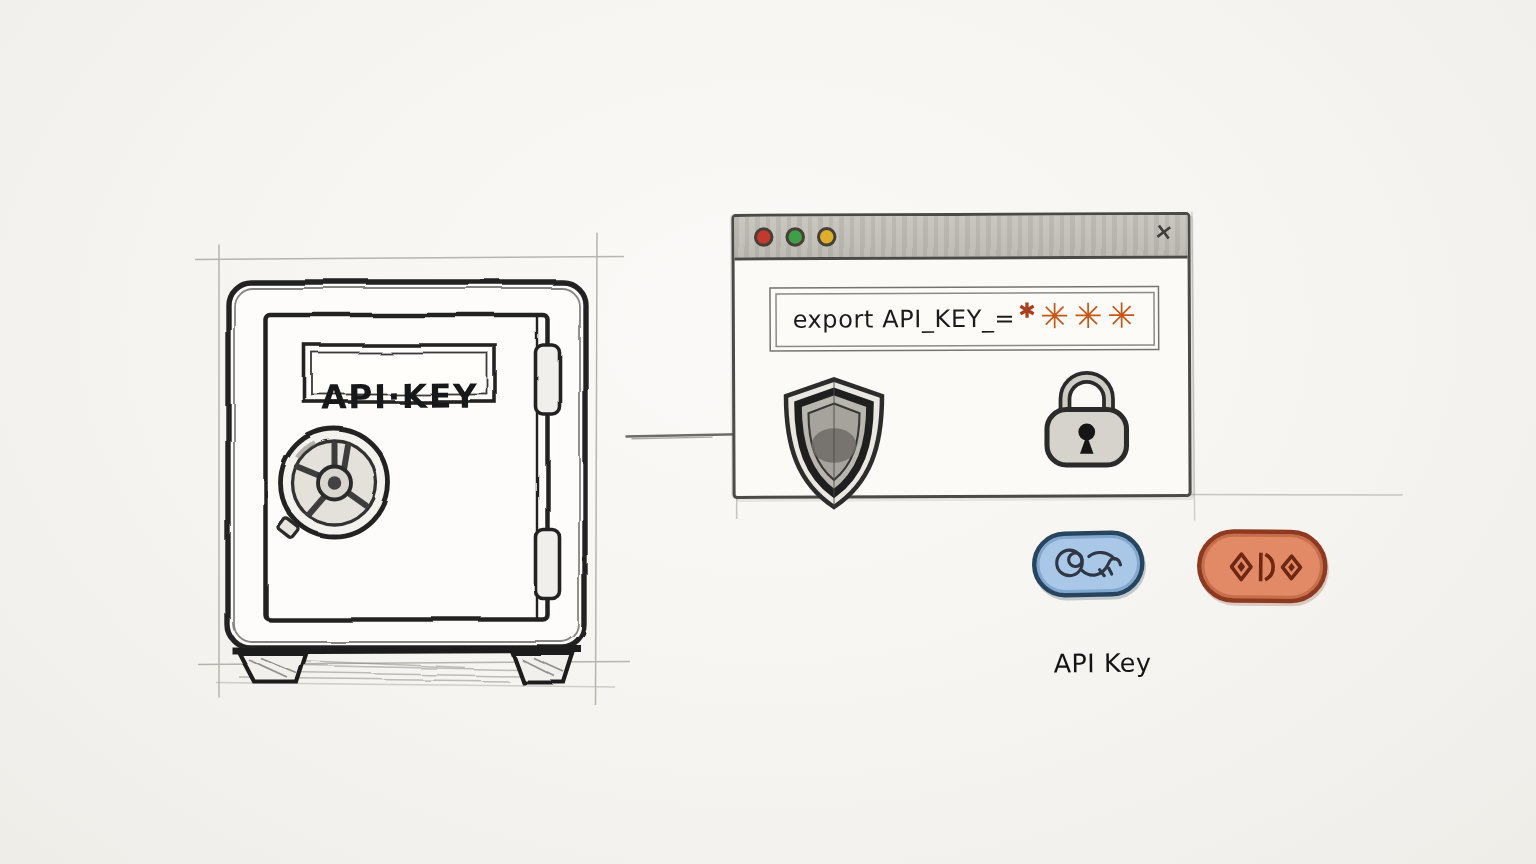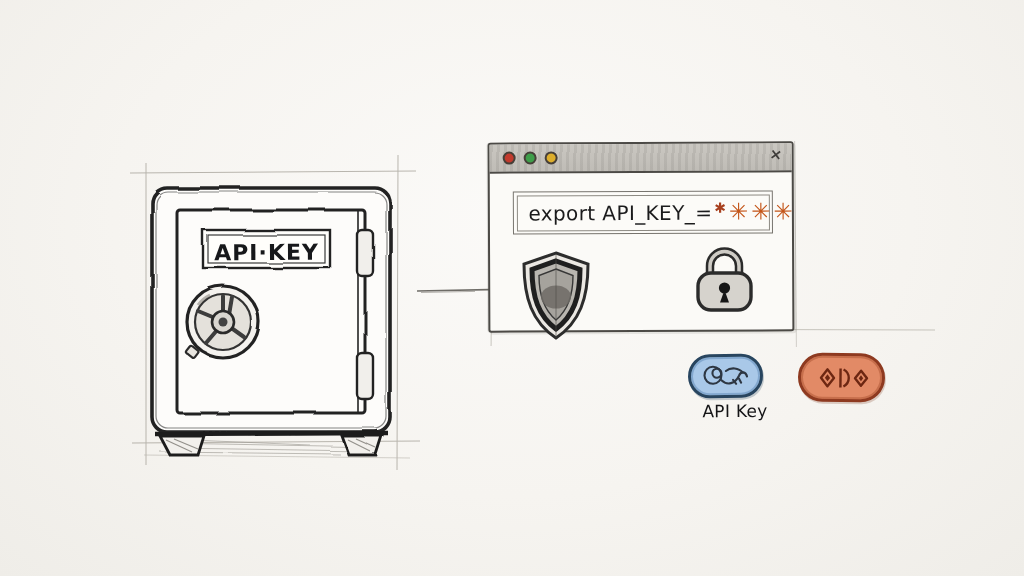--- a/index.html
+++ b/index.html
@@ -16,21 +16,21 @@
 
   
   .cl{position:absolute;background:#aeaaa1;opacity:.65;}
   .cl-v1{left:491px;top:228px;width:1px;height:118px;transform:rotate(.4deg);}
   .cl-v2{left:795px;top:141px;width:1px;height:206px;transform:rotate(-.5deg);opacity:.5;}
   .cl-h1{left:553px;top:329px;width:382px;height:1px;transform:rotate(.15deg);}
 
   
   .safe-svg{position:absolute;left:130px;top:155px;}
   .safe-label{
-    position:absolute;left:203px;top:235px;width:127px;height:34px;
+    position:absolute;left:203px;top:248px;width:127px;height:34px;
     display:flex;align-items:center;justify-content:center;
     font-size:22px;font-weight:bold;letter-spacing:1px;color:#17181a;
     transform:rotate(-.4deg);
   }
 
   
   .arrow-svg{position:absolute;left:415px;top:278px;}
 
   
   .window{
@@ -56,21 +56,21 @@
     transform:rotate(8deg);font-weight:bold;
   }
   .cmdbox{
     position:absolute;left:23px;top:47px;width:258px;height:41px;
     border:1.6px solid #77746e;background:#fcfbf8;
   }
   .cmdbox-inner{
     position:absolute;inset:2.5px;border:1px solid #8d8a83;
     display:flex;align-items:center;padding-left:11px;white-space:nowrap;
   }
-  .cmd-text{font-size:20px;color:#1b1b1c;letter-spacing:.4px;}
+  .cmd-text{font-size:16px;color:#1b1b1c;letter-spacing:.4px;}
   .mask-first{font-size:14px;font-weight:bold;color:#a8401e;position:relative;top:-5px;margin-left:2px;}
   .mask-rest{font-size:23px;font-weight:bold;color:#c4561a;letter-spacing:3px;margin-left:3px;position:relative;top:-1px;}
 
   
   .shield-svg{position:absolute;left:514px;top:250px;}
   .lock-svg{position:absolute;left:693px;top:247px;}
 
   
   .pill{
     position:absolute;display:flex;align-items:center;justify-content:center;
@@ -82,20 +82,21 @@
     box-shadow:inset 0 0 0 2px rgba(60,110,160,.35), 1px 2px 0 rgba(40,70,95,.25);
   }
   .pill-orange{
     left:798px;top:353px;width:87px;height:49px;border-radius:25px;
     background:#e28a66;border:3.5px solid #8e3a20;transform:rotate(.6deg);
     box-shadow:inset 0 0 0 2px rgba(150,60,30,.35), 1px 2px 0 rgba(120,50,25,.22);
   }
   .pill-label{
     position:absolute;font-size:17px;color:#141416;letter-spacing:.3px;
     text-align:center;
+    margin-top:32px;
   }
   .label-apikey{left:696px;top:401px;width:78px;transform:rotate(-.5deg);}
   .label-oauth{left:791px;top:400px;width:104px;}
 </style>
 </head>
 <body>
 
 <div class="canvas">
 
   <div class="cl cl-v1"></div>

